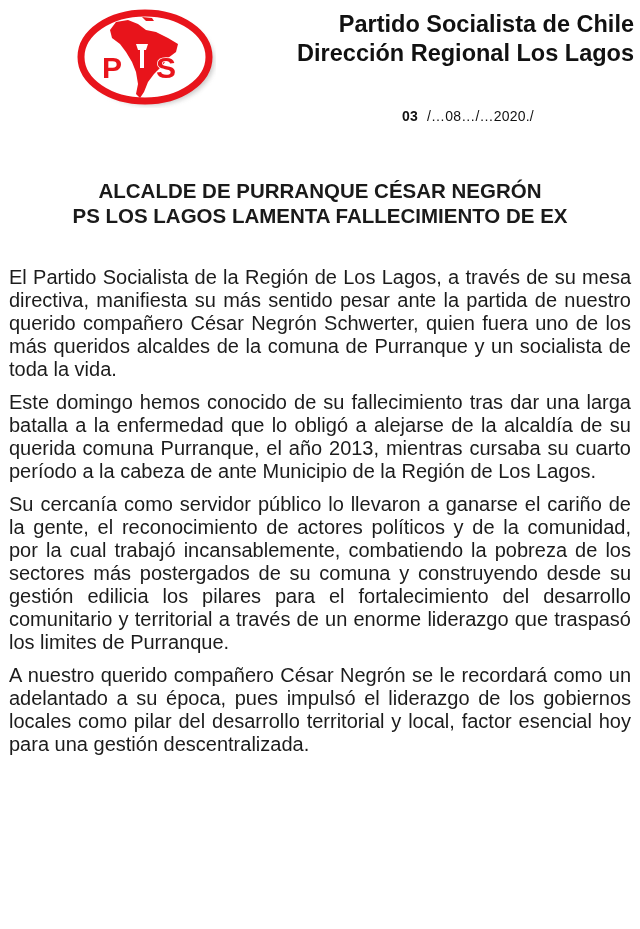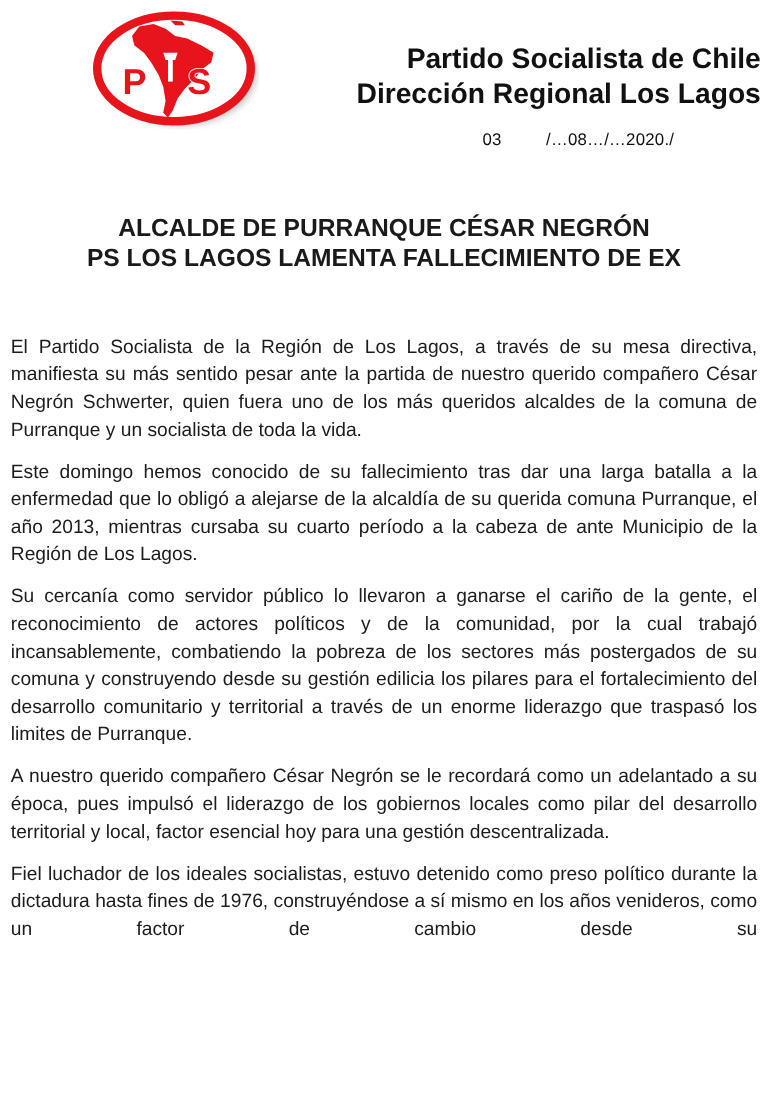--- a/index.html
+++ b/index.html
@@ -1,26 +1,26 @@
 <!DOCTYPE html>
 <html><head>
 <meta charset="utf-8">
 <style>
   html, body { margin: 0; padding: 0; background: #ffffff; }
   body { width: 640px; height: 929px; overflow: hidden; position: relative;
          font-family: "Liberation Sans", sans-serif; color: #1a1a1a; }
   .logo { position: absolute; left: 76px; top: 8px; width: 140px; height: 100px; }
-  .org { position: absolute; right: 6px; top: 35px; width: 380px; text-align: right;
+  .org { position: absolute; right: 6px; top: 10px; width: 380px; text-align: right;
          font-weight: bold; font-size: 23.5px; line-height: 29px; color: #111; }
   .date { position: absolute; left: 402px; top: 108px; font-size: 14px; color: #111; letter-spacing: 0.2px; }
-  .date .day { margin-right: 37px; }
+  .date .day { margin-right: 9px; font-weight: bold; }
   .headline { position: absolute; left: 14px; width: 612px; top: 178px; text-align: center;
               font-weight: bold; font-size: 20.5px; line-height: 25px; color: #1a1a1a; }
   .body { position: absolute; left: 9px; width: 622px; top: 266px; }
-  .body p { margin: 12px 0 10px 0; font-size: 16px; line-height: 23px; text-align: justify;
+  .body p { margin: 0 0 10px 0; font-size: 20px; line-height: 23px; text-align: justify;
             color: #1c1c1c; }
 </style>
 </head>
 <body>
 
 <div class="logo">
   <svg width="140" height="100" viewBox="0 0 140 100">
     <defs>
       <filter id="sh" x="-10%" y="-10%" width="130%" height="130%">
         <feGaussianBlur stdDeviation="2.5"></feGaussianBlur>
@@ -51,14 +51,13 @@
 <div class="headline">
   <div>ALCALDE DE PURRANQUE CÉSAR NEGRÓN</div>
   <div>PS LOS LAGOS LAMENTA FALLECIMIENTO DE EX</div>
 </div>
 
 <div class="body">
   <p>El Partido Socialista de la Región de Los Lagos, a través de su mesa directiva, manifiesta su más sentido pesar ante la partida de nuestro querido compañero César Negrón Schwerter, quien fuera uno de los más queridos alcaldes de la comuna de Purranque y un socialista de toda la vida.</p>
   <p>Este domingo hemos conocido de su fallecimiento tras dar una larga batalla a la enfermedad que lo obligó a alejarse de la alcaldía de su querida comuna Purranque, el año 2013, mientras cursaba su cuarto período a la cabeza de ante Municipio de la Región de Los Lagos.</p>
   <p>Su cercanía como servidor público lo llevaron a ganarse el cariño de la gente, el reconocimiento de actores políticos y de la comunidad, por la cual trabajó incansablemente, combatiendo la pobreza de los sectores más postergados de su comuna y construyendo desde su gestión edilicia los pilares para el fortalecimiento del desarrollo comunitario y territorial a través de un enorme liderazgo que traspasó los limites de Purranque.</p>
   <p>A nuestro querido compañero César Negrón se le recordará como un adelantado a su época, pues impulsó el liderazgo de los gobiernos locales como pilar del desarrollo territorial y local, factor esencial hoy para una gestión descentralizada.</p>
-  <p style="text-align-last: justify;">Fiel luchador de los ideales socialistas, estuvo detenido como preso político durante la dictadura hasta fines de 1976, construyéndose a sí mismo en los años venideros, como un factor de cambio desde su</p>
 </div>
 
 </body></html>

